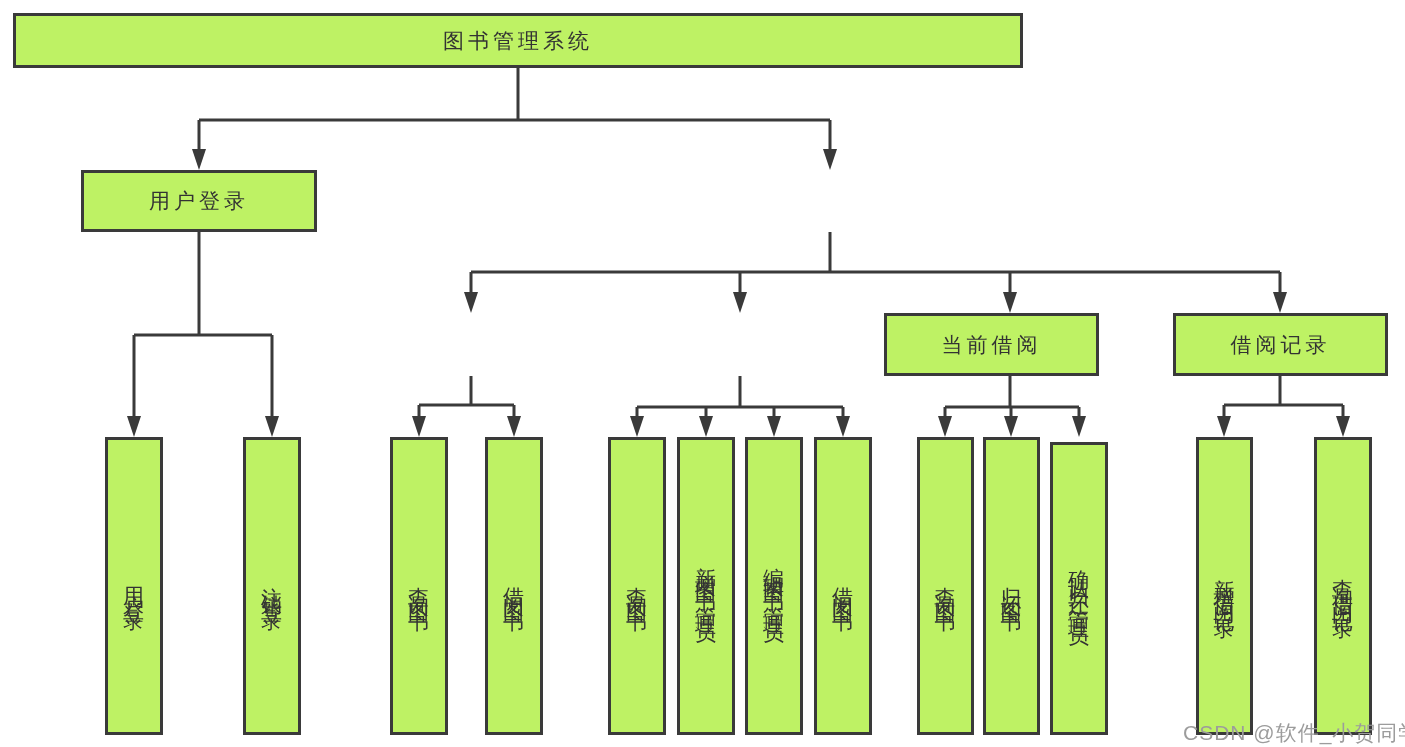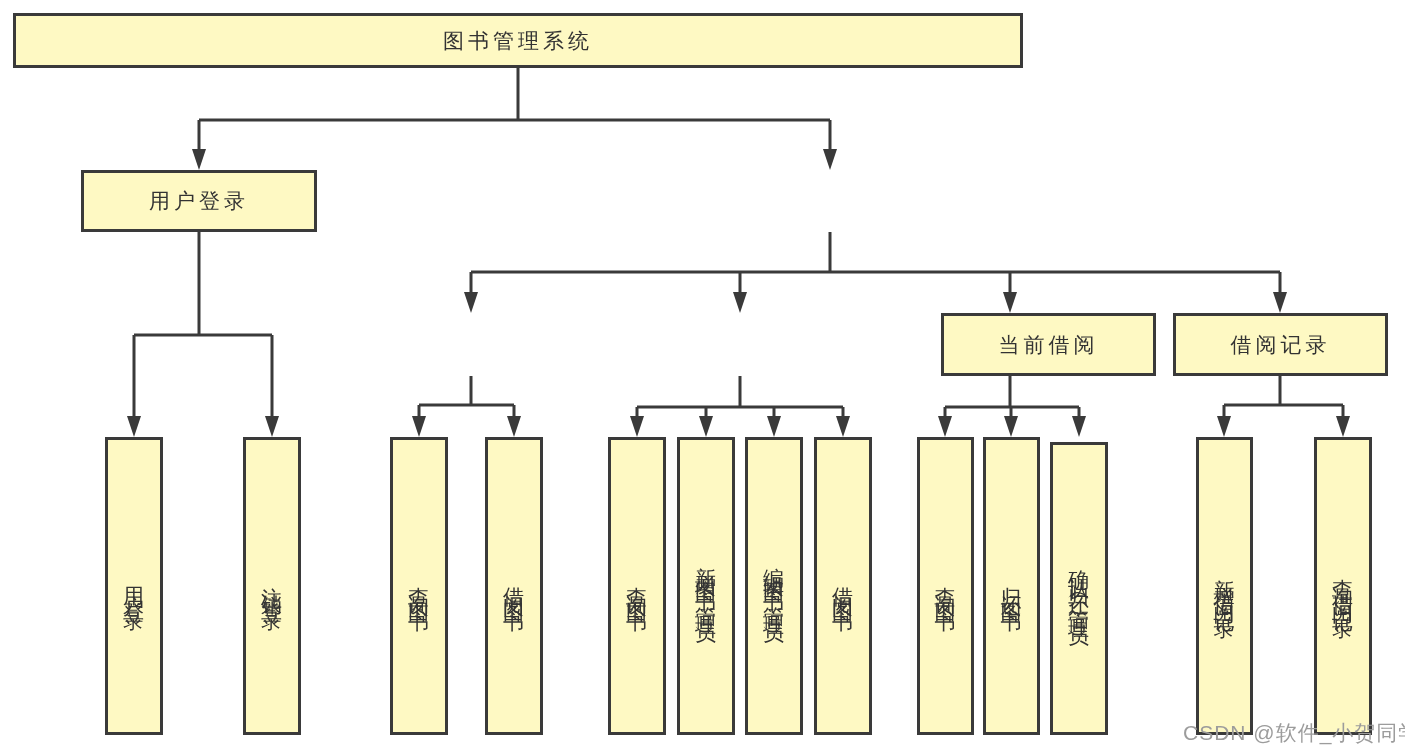--- a/index.html
+++ b/index.html
@@ -13,21 +13,21 @@
   .canvas{
     position:relative;
     width:1405px;height:747px;
     background:#ffffff;
     overflow:hidden;
   }
   .wires{position:absolute;left:0;top:0;}
   .node{
     position:absolute;
     border:3px solid var(--line);
-    background:#fef9c3;
+    background:#bef264;
     color:var(--text);
     display:flex;align-items:center;justify-content:center;
     font-size:21px;
     letter-spacing:4px;
     white-space:nowrap;
   }
   .node.vleaf{
     writing-mode:vertical-lr;
     text-orientation:mixed;
     letter-spacing:8px;
@@ -78,21 +78,21 @@
       <polygon points="1072,416 1086,416 1079,437"></polygon>
       <polygon points="1217,416 1231,416 1224,437"></polygon>
       <polygon points="1336,416 1350,416 1343,437"></polygon>
     </g>
   </svg>
 
   <div class="node" style="left:13px;top:13px;width:1010px;height:55px">图书管理系统</div>
 
   <div class="node" style="left:81px;top:170px;width:236px;height:62px">用户登录</div>
 
-  <div class="node" style="left:941px;top:313px;width:215px;height:63px">当前借阅</div>
+  <div class="node" style="left:884px;top:313px;width:215px;height:63px">当前借阅</div>
   <div class="node" style="left:1173px;top:313px;width:215px;height:63px">借阅记录</div>
 
   <div class="node vleaf" style="left:105px;top:437px;width:58px;height:298px">用户登录</div>
   <div class="node vleaf" style="left:243px;top:437px;width:58px;height:298px">注销登录</div>
 
   <div class="node vleaf" style="left:390px;top:437px;width:58px;height:298px">查询图书</div>
   <div class="node vleaf" style="left:485px;top:437px;width:58px;height:298px">借阅图书</div>
 
   <div class="node vleaf" style="left:608px;top:437px;width:58px;height:298px">查询图书</div>
   <div class="node vleaf" style="left:677px;top:437px;width:58px;height:298px">新增图书（管理员）</div>

